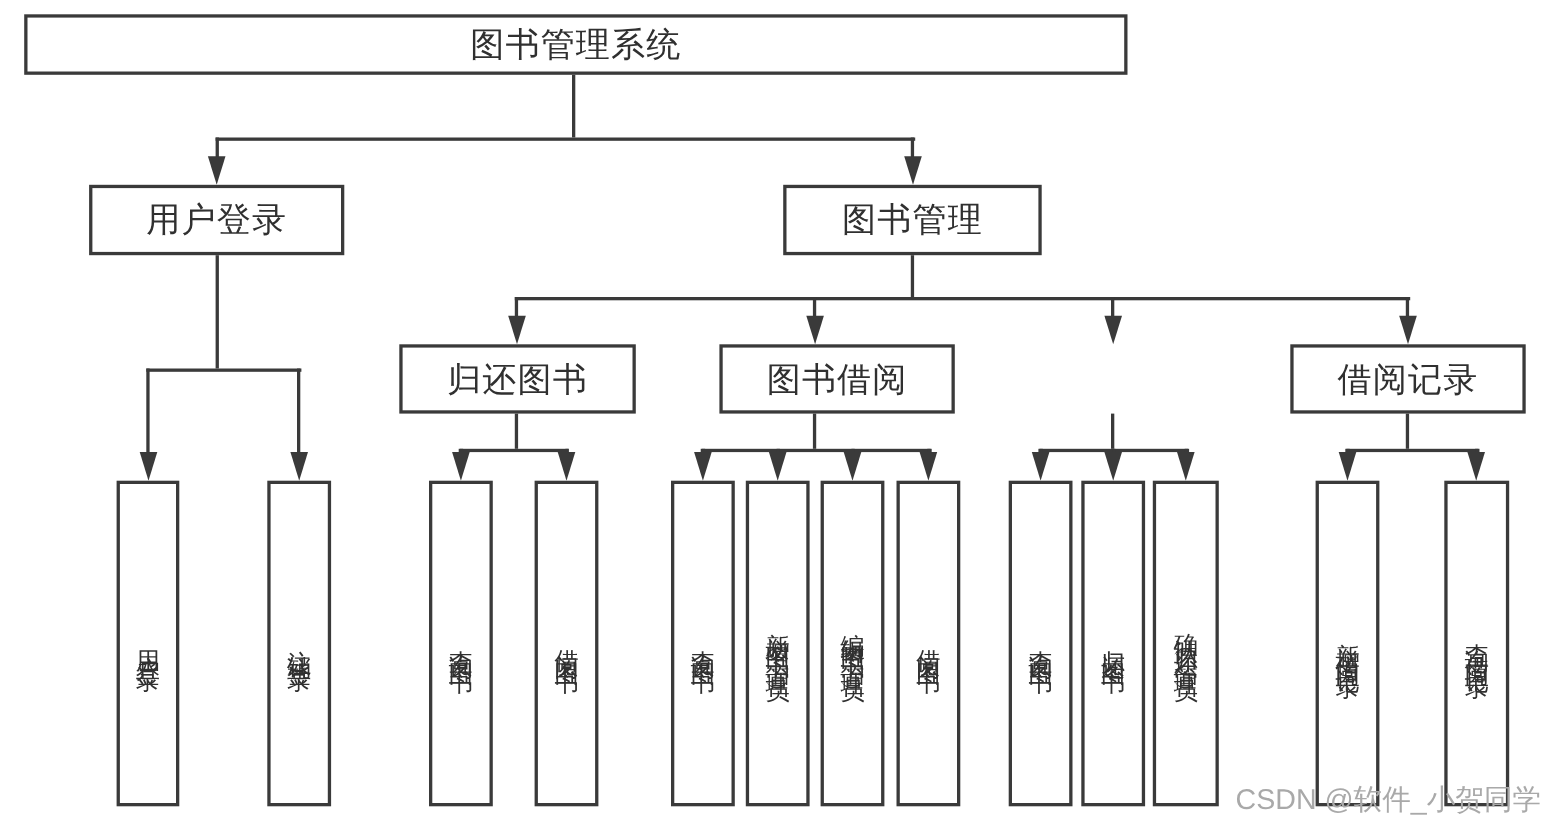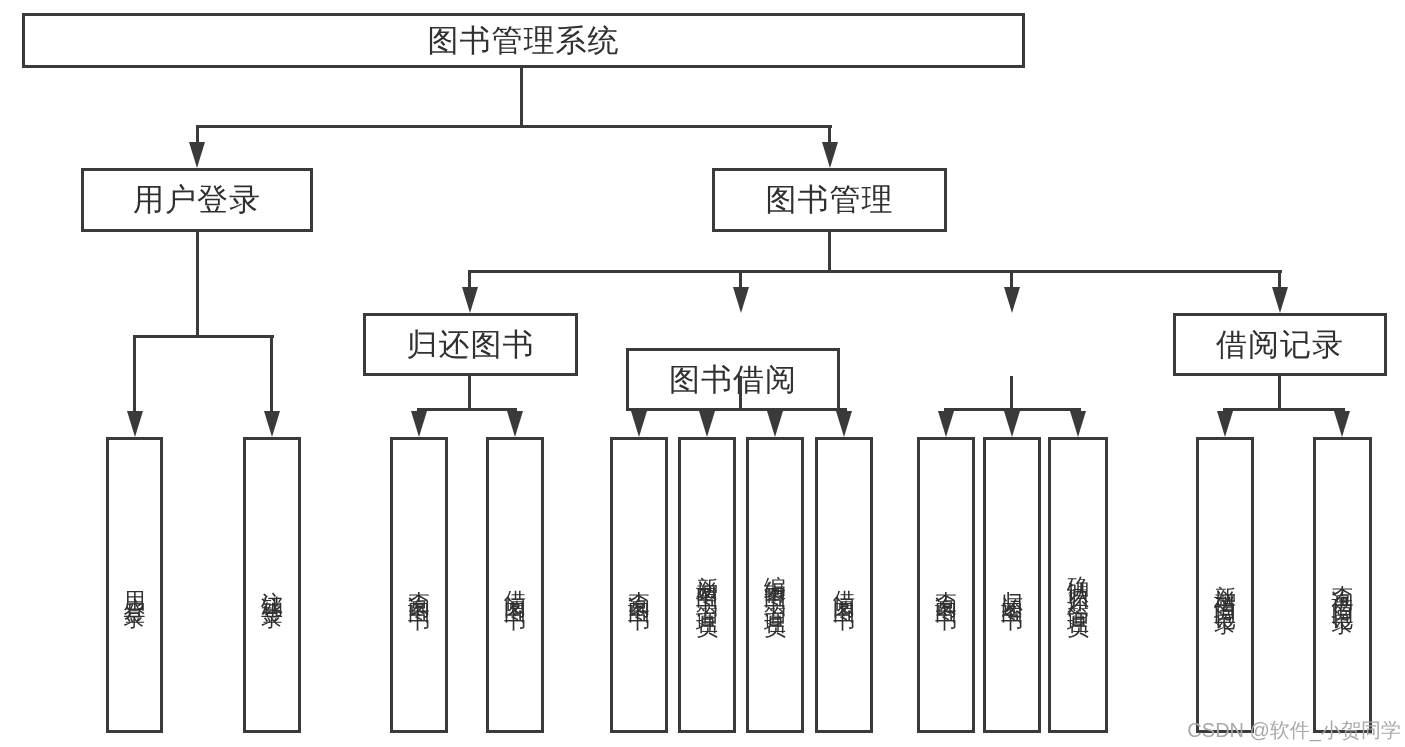--- a/index.html
+++ b/index.html
@@ -43,21 +43,21 @@
     width: 0; height: 0;
     border-left: 8px solid transparent;
     border-right: 8px solid transparent;
     border-top: 26px solid var(--line);
   }
   .watermark {
     position: absolute;
     right: 4px;
     bottom: 3px;
     color: var(--wm);
-    font-size: 20px;
+    font-size: 26px;
     white-space: nowrap;
   }
 </style>
 </head>
 <body>
 
 <div class="stage">
 
   <div class="box" style="left:22px; top:13px; width:1003px; height:55px;">
     <span>图书管理系统</span>
@@ -91,21 +91,21 @@
   <div class="vl" style="left:739px; top:270px; width:3px; height:18px;"></div>
   <div class="arrow" style="left:733px; top:287px;"></div>
   <div class="vl" style="left:1010px; top:270px; width:3px; height:18px;"></div>
   <div class="arrow" style="left:1004px; top:287px;"></div>
   <div class="vl" style="left:1278px; top:270px; width:3px; height:18px;"></div>
   <div class="arrow" style="left:1272px; top:287px;"></div>
 
   <div class="box" style="left:363px; top:313px; width:215px; height:63px;">
     <span>归还图书</span>
   </div>
-  <div class="box" style="left:626px; top:313px; width:214px; height:63px;margin-top:35px;">
+  <div class="box" style="left:654px; top:313px; width:214px; height:63px;">
     <span>图书借阅</span>
   </div>
   <div class="box" style="left:1173px; top:313px; width:214px; height:63px;text-align:right;">
     <span>借阅记录</span>
   </div>
 
   <div class="vl" style="left:468px; top:376px; width:3px; height:32px;"></div>
   <div class="hl" style="left:417px; top:408px; width:100px; height:3px;"></div>
   <div class="vl" style="left:418px; top:408px; width:3px; height:6px;"></div>
   <div class="arrow" style="left:411px; top:411px;"></div>

